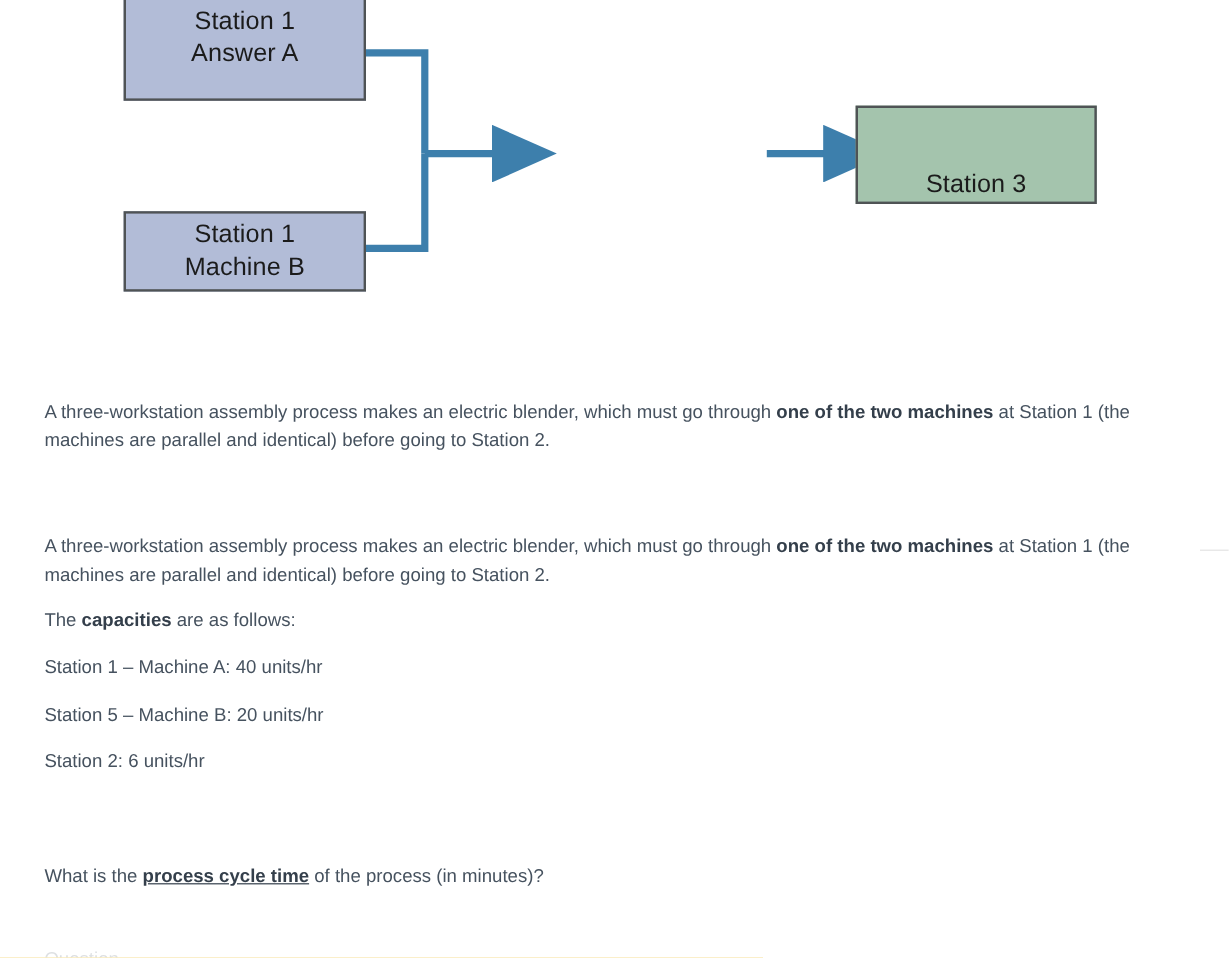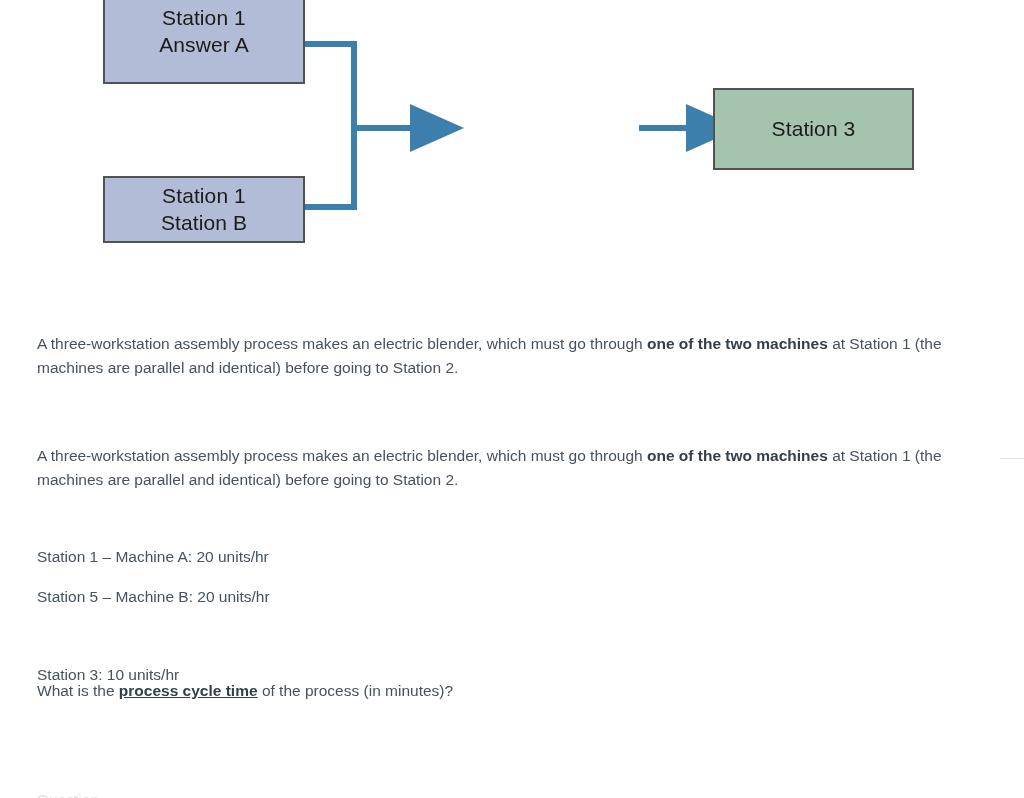--- a/index.html
+++ b/index.html
@@ -74,20 +74,21 @@
     top: 88px;
     width: 201px;
     height: 82px;
   }
 
   #node-station-3 {
     left: 713px;
     top: 88px;
     width: 201px;
     height: 82px;
+    justify-content: flex-end;
   }
 
   .node-line { display: block; white-space: nowrap; }
 
   
   #doc {
     position: absolute;
     left: 0;
     top: 300px;
     width: 1024px;
@@ -114,21 +115,21 @@
     color: #343f4b;
   }
 
   #para-intro-1   { top: 32px; }
   #para-intro-2   { top: 144px; }
   #para-capacities{ top: 206px; }
   #cap-line-0     { top: 245px; }
   #cap-line-1     { top: 285px; }
   #cap-line-2     { top: 323px; }
   #cap-line-3     { top: 363px; }
-  #para-question  { top: 379px; }
+  #para-question  { top: 419px; }
   #answer-label   { top: 462px; }
 
   
   #edge-rule {
     position: absolute;
     left: 1000px;
     top: 458px;
     width: 24px;
     height: 1px;
     background: #e3e3e3;
@@ -176,39 +177,40 @@
       <line x1="639" y1="128" x2="692" y2="128" stroke="#3d7fac" stroke-width="6" marker-end="url(#arrowhead)"></line>
     </svg>
 
     <div class="node node-machine" id="node-machine-a">
       <span class="node-line">Station 1</span>
       <span class="node-line">Answer A</span>
     </div>
 
     <div class="node node-machine" id="node-machine-b">
       <span class="node-line">Station 1</span>
-      <span class="node-line">Station B</span>
+      <span class="node-line">Machine B</span>
     </div>
 
 
     <div class="node node-station" id="node-station-3">
       <span class="node-line">Station 3</span>
     </div>
   </div>
 
   <div id="doc">
 
     <p class="para" id="para-intro-1"><span>A three-workstation assembly process makes an electric blender, which must go through </span><b>one of the two machines</b><span> at Station 1 (the machines are parallel and identical) before going to Station 2.</span></p>
 
     <p class="para" id="para-intro-2"><span>A three-workstation assembly process makes an electric blender, which must go through </span><b>one of the two machines</b><span> at Station 1 (the machines are parallel and identical) before going to Station 2.</span></p>
 
-
-    <p class="para" id="cap-line-0">Station 1 – Machine A: 20 units/hr</p>
+    <p class="para" id="para-capacities"><span>The </span><b>capacities</b><span> are as follows:</span></p>
+
+    <p class="para" id="cap-line-0">Station 1 – Machine A: 40 units/hr</p>
     <p class="para" id="cap-line-1">Station 5 – Machine B: 20 units/hr</p>
-    <p class="para" id="cap-line-3">Station 3: 10 units/hr</p>
+    <p class="para" id="cap-line-2">Station 2: 6 units/hr</p>
 
     <p class="para" id="para-question"><span>What is the </span><u class="bold-underline">process cycle time</u><span> of the process (in minutes)?</span></p>
 
   </div>
 
   <div id="edge-rule"></div>
 
   <div id="cut-off-line">
     <span>Question</span>
   </div>

